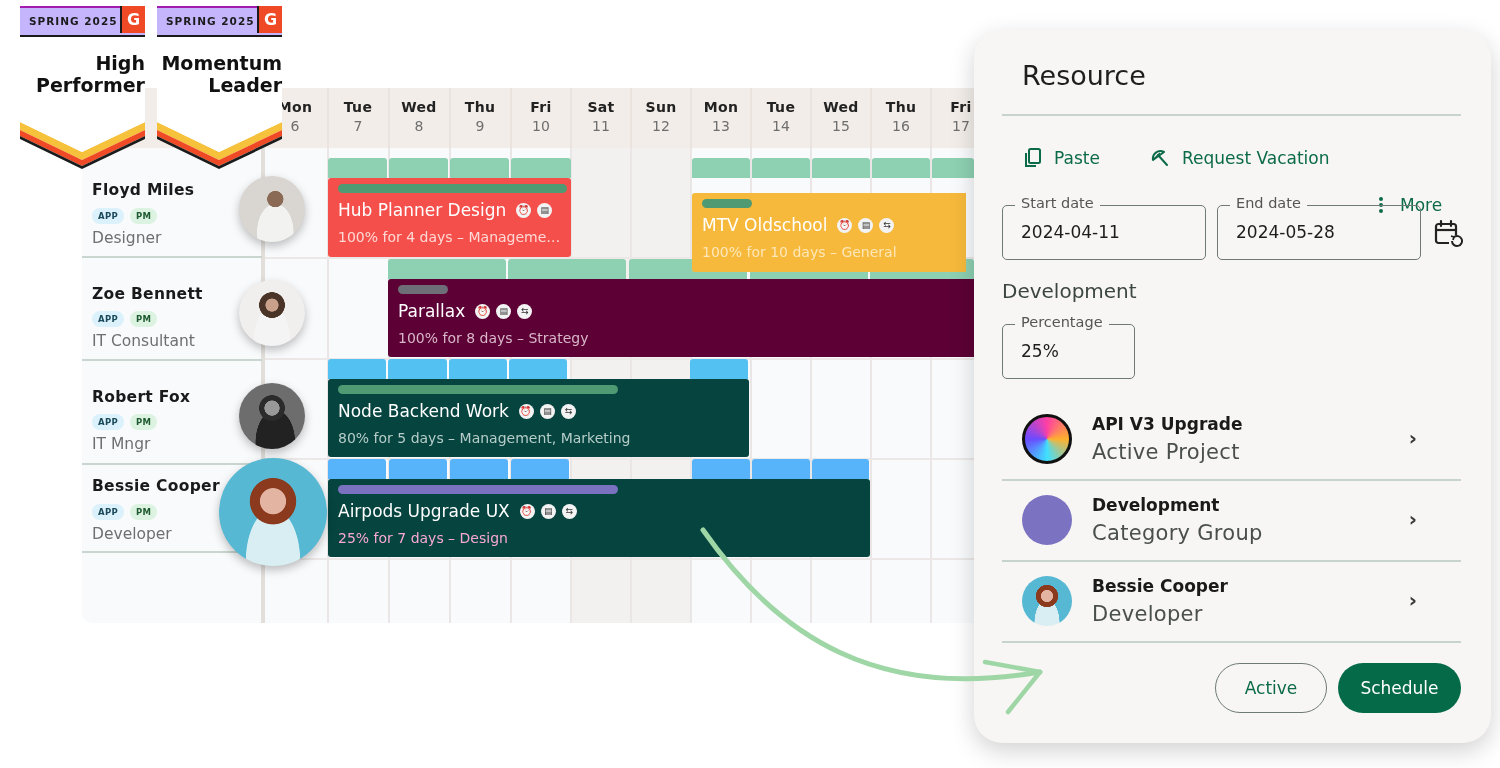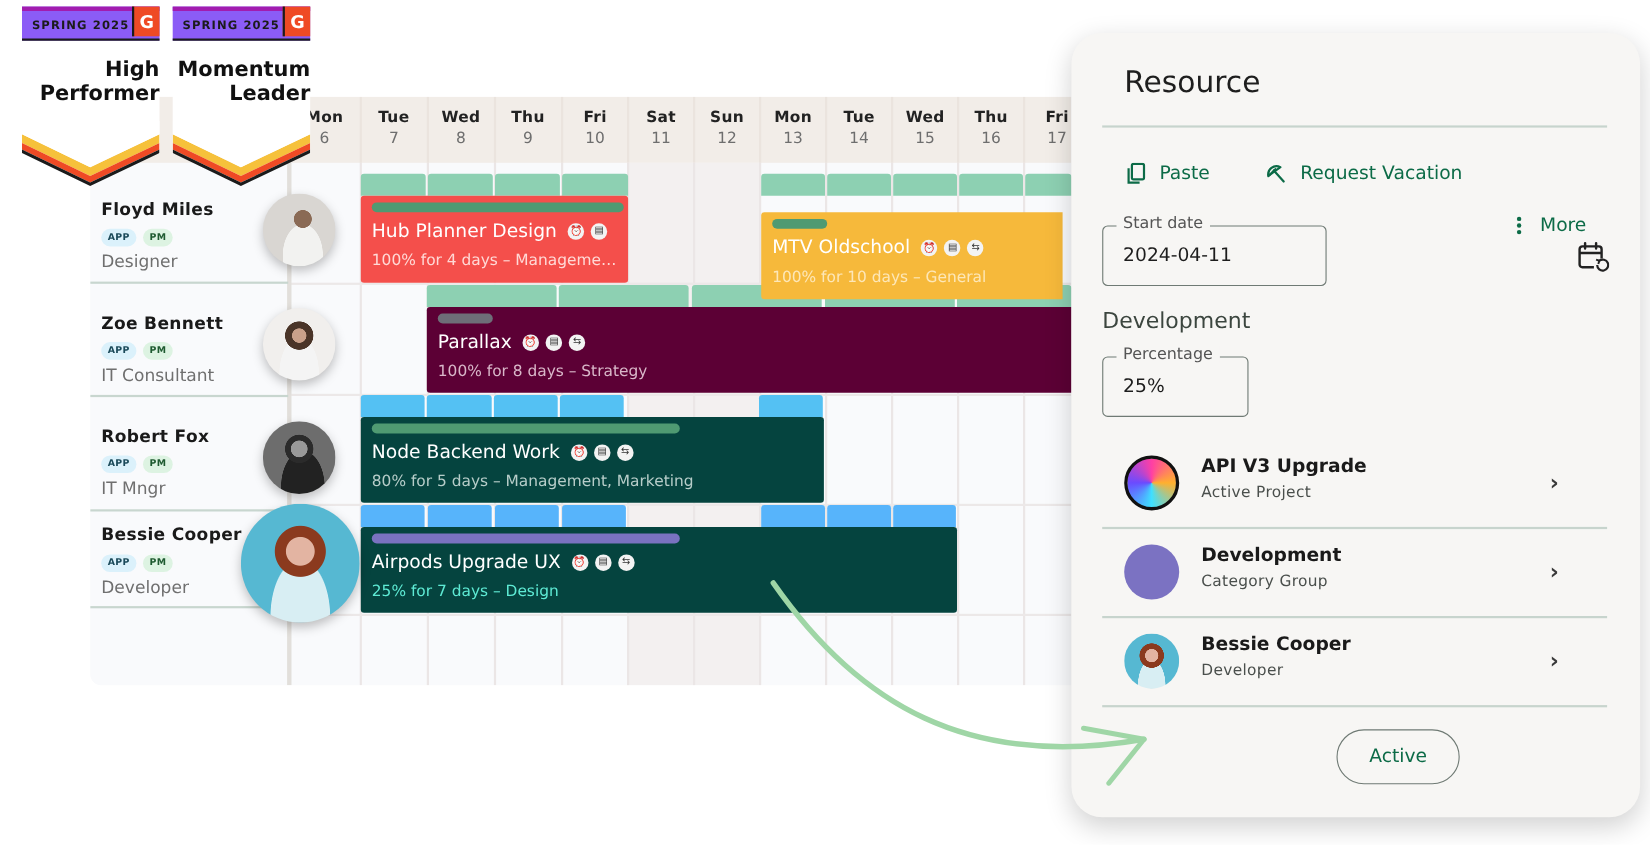--- a/index.html
+++ b/index.html
@@ -32,42 +32,42 @@
     .avail { position: absolute; height: 20px; border-radius: 3px 3px 0 0; }
     .booking { position: absolute; border-radius: 3px; color: #fff; }
     .booking .pbar { position: absolute; left: 10px; top: 6px; height: 9px; border-radius: 5px; }
     .booking .title { position: absolute; left: 10px; top: 22px; font-size: 17px; white-space: nowrap; display: flex; align-items: center; gap: 6px; }
     .booking .title .t { margin-right: 4px; }
     .booking .sub { position: absolute; left: 10px; top: 51px; font-size: 14px; white-space: nowrap; overflow: hidden; text-overflow: ellipsis; }
     .ico { display: inline-flex; width: 15px; height: 15px; border-radius: 50%; background: #f3f3f3; color: #333; font-size: 9px; align-items: center; justify-content: center; }
 
     
     .badge { position: absolute; top: 6px; width: 125px; height: 160px; }
-    .badge .strip { position: absolute; left: 0; top: 0; width: 125px; height: 31px; border-top: 4px solid #a21caf; border-bottom: 2px solid #1b1b1b; background: #8b5cf6; }
+    .badge .strip { position: absolute; left: 0; top: 0; width: 125px; height: 31px; border-top: 2px solid #a21caf; border-bottom: 2px solid #1b1b1b; background: #c4b5fd; }
     .badge .season { position: absolute; left: 9px; top: 7px; font-size: 10.5px; font-weight: bold; letter-spacing: 1px; color: #1b1b1b; }
     .badge .g2 { position: absolute; right: 0; top: 0; width: 25px; height: 27px; background: #ef4a25; border-left: 2px solid #1b1b1b; color: #fff; font-weight: bold; font-size: 16px; text-align: center; line-height: 27px; }
     .badge .body { position: absolute; left: 0; top: 34px; width: 125px; height: 100px; background: #fff; }
     .badge .label { position: absolute; left: 0; width: 125px; top: 46px; text-align: right; font-weight: bold; font-size: 19px; line-height: 22px; color: #111; }
     .badge svg { position: absolute; left: 0; top: 104px; }
 
     
     .panel { position: absolute; left: 974px; top: 30px; width: 517px; height: 713px; background: #f7f6f4; border-radius: 28px; box-shadow: 0 8px 24px rgba(0,0,0,0.18); }
     .panel .ptitle { position: absolute; left: 48px; top: 30px; font-size: 27px; color: #1e1e1e; }
     .panel .sep { position: absolute; left: 28px; width: 459px; height: 1.5px; background: #c7d4cd; }
     .action { position: absolute; top: 118px; display: flex; align-items: center; gap: 12px; color: #0c6b47; font-size: 17px; cursor: pointer; }
     .action svg { display: block; }
     .field { position: absolute; border: 1.5px solid #6f7a74; border-radius: 5px; height: 55px; }
     .field .flabel { position: absolute; left: 12px; top: -11px; padding: 0 6px; background: #f7f6f4; font-size: 14.5px; color: #555; }
     .field .fval { position: absolute; left: 18px; top: 16px; font-size: 17px; color: #1d1d1d; background: transparent; border: none; outline: none; width: 80%; font-family: "DejaVu Sans", sans-serif; }
     .field.disabled .fval { color: #9a9a9a; }
     .alloc-title { position: absolute; left: 28px; top: 249px; font-size: 20px; color: #3c463f; }
     .item { position: absolute; left: 28px; width: 459px; height: 80px; cursor: pointer; }
     .item .iav { position: absolute; left: 20px; top: 14px; width: 50px; height: 50px; border-radius: 50%; overflow: hidden; }
     .item .ititle { position: absolute; left: 90px; top: 14px; font-size: 17px; font-weight: bold; color: #1a1a1a; }
-    .item .isub { position: absolute; left: 90px; top: 40px; font-size: 14px; color: #4a4f4c; letter-spacing: 0.3px; }
+    .item .isub { position: absolute; left: 90px; top: 40px; font-size: 21px; color: #4a4f4c; letter-spacing: 0.3px; }
     .item .chev { position: absolute; right: 44px; top: 26px; font-size: 20px; color: #3a3a3a; font-weight: bold; }
     .btn { position: absolute; top: 633px; height: 50px; border-radius: 25px; font-size: 17px; display: flex; align-items: center; justify-content: center; cursor: pointer; font-family: "DejaVu Sans", sans-serif; }
     .btn.outline { left: 241px; width: 112px; border: 1.5px solid #6f7a74; color: #0c6b47; background: transparent; }
     .btn.primary { left: 364px; width: 123px; background: #046a48; color: #fff; border: none; }
 
     .arrow { position: absolute; left: 0; top: 0; pointer-events: none; }
   </style>
 </head>
 <body>
 
@@ -258,21 +258,21 @@
 </div>
 
 <div class="booking" style="left:328px;top:479px;width:542px;height:78px;background:#05443f;">
   <div class="pbar" style="width:280px;background:#7a72c0;"></div>
   <div class="title">
       <span class="t">Airpods Upgrade UX</span>
       <span class="ico">⏰</span>
       <span class="ico">▤</span>
       <span class="ico">⇆</span>
     </div>
-  <div class="sub" style="color:#5eead4;">25% for 7 days – Design</div>
+  <div class="sub" style="color:#f9a8d4;">25% for 7 days – Design</div>
 </div>
 
 <div class="avatar" style="left:239px;top:176px;width:66px;height:66px;background:radial-gradient(circle at 55% 35%, #8a6a55 0 14%, transparent 15%), radial-gradient(ellipse at 55% 85%, #f2f2f0 0 35%, transparent 36%), #d9d6d2;"></div>
 <div class="avatar" style="left:239px;top:280px;width:66px;height:66px;background:radial-gradient(circle at 50% 38%, #c9a08a 0 12%, #4a3428 13% 24%, transparent 25%), radial-gradient(ellipse at 50% 90%, #f4f4f4 0 38%, transparent 39%), #f1efed;"></div>
 <div class="avatar" style="left:239px;top:383px;width:66px;height:66px;background:radial-gradient(circle at 50% 38%, #999 0 14%, #2b2b2b 15% 24%, transparent 25%), radial-gradient(ellipse at 55% 90%, #222 0 38%, transparent 39%), #6d6d6d;"></div>
 <div class="avatar" style="left:219px;top:458px;width:108px;height:108px;background:radial-gradient(circle at 50% 40%, #e3b4a2 0 15%, #8b3a1e 16% 27%, transparent 28%), radial-gradient(ellipse at 50% 95%, #d8eef3 0 35%, transparent 36%), #56b8d2;"></div>
 
 <div class="badge" style="left:20px;">
   <div class="body"></div>
   <div class="strip">
@@ -334,20 +334,24 @@
         <circle cx="3" cy="3" r="2" fill="#0c6b47"></circle>
         <circle cx="3" cy="9" r="2" fill="#0c6b47"></circle>
         <circle cx="3" cy="15" r="2" fill="#0c6b47"></circle>
       </svg>
     <span>More</span>
   </div>
 
   <div class="field" style="left:28px;top:175px;width:204px;">
     <span class="flabel">Start date</span>
     <input class="fval" value="2024-04-11" style="">
+  </div>
+  <div class="field" style="left:243px;top:175px;width:204px;">
+    <span class="flabel">End date</span>
+    <input class="fval" value="2024-05-28" style="">
   </div>
   <svg style="position:absolute;left:459px;top:189px;" width="30" height="30" viewBox="0 0 30 30">
     <rect x="3" y="5" width="20" height="19" rx="2.5" fill="none" stroke="#222" stroke-width="2.2"></rect>
     <path d="M3 11 H23" stroke="#222" stroke-width="2.2"></path>
     <path d="M8 2 V7 M18 2 V7" stroke="#222" stroke-width="2.2" stroke-linecap="round"></path>
     <rect x="16" y="16" width="13" height="13" fill="#f7f6f4"></rect>
     <path d="M19 22 A5 5 0 1 0 21 18" fill="none" stroke="#222" stroke-width="2"></path>
     <path d="M18 17 L21 18 L20 21" fill="none" stroke="#222" stroke-width="1.8"></path>
   </svg>
 
@@ -375,18 +379,19 @@
 
   <div class="item" style="top:532px;">
     <div class="iav" style="background:radial-gradient(circle at 50% 40%, #e3b4a2 0 15%, #8b3a1e 16% 28%, transparent 29%), radial-gradient(ellipse at 50% 95%, #d8eef3 0 35%, transparent 36%), #56b8d2;"></div>
     <div class="ititle">Bessie Cooper</div>
     <div class="isub">Developer</div>
     <div class="chev">›</div>
   </div>
   <div class="sep" style="top:611px;"></div>
 
   <button class="btn outline">Active</button>
+  <button class="btn primary">Schedule</button>
 </div>
 
 <svg class="arrow" width="1500" height="768" viewBox="0 0 1500 768">
   <path d="M703 530 C 780 640, 880 700, 1040 672" fill="none" stroke="#9fd6a6" stroke-width="5" stroke-linecap="round"></path>
   <path d="M985 662 L1040 672 L1008 712" fill="none" stroke="#9fd6a6" stroke-width="4.5" stroke-linecap="round" stroke-linejoin="round"></path>
 </svg>
 
 </body></html>

